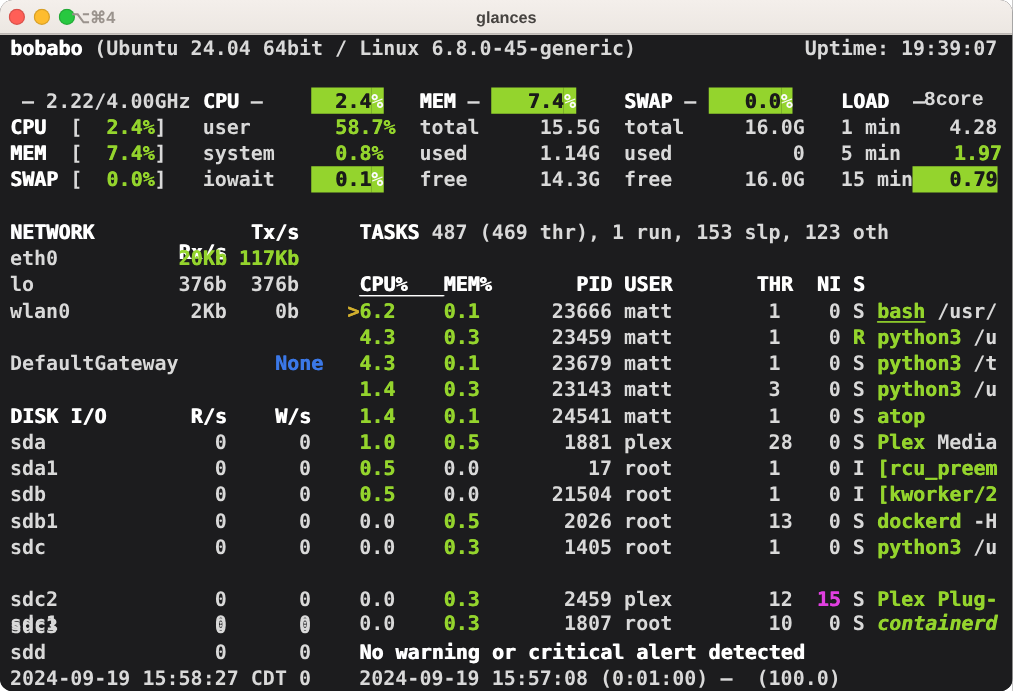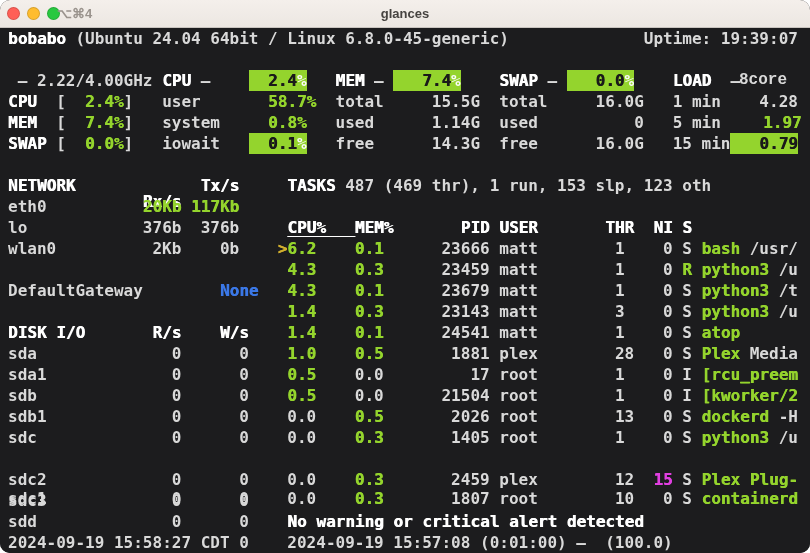--- a/index.html
+++ b/index.html
@@ -32,21 +32,21 @@
   .seg{position:absolute;top:0;white-space:pre;letter-spacing:0;}
   .w {color:var(--c-text,#d9d9d9);}
   .b {color:var(--c-bright,#ffffff);text-shadow:.6px 0 0 currentColor;}
   .g {color:var(--c-green,#94d42d);text-shadow:.4px 0 0 currentColor;}
   .y {color:var(--c-yellow,#d1af2e);text-shadow:.4px 0 0 currentColor;}
   .bl{color:var(--c-blue,#3b78e7);text-shadow:.5px 0 0 currentColor;}
   .m {color:var(--c-magenta,#e13fe1);text-shadow:.4px 0 0 currentColor;}
   .hn{background:var(--c-green,#94d42d);color:var(--c-hl-text,#1a1a1a);text-shadow:.5px 0 0 currentColor;}
   .hp{background:var(--c-green,#94d42d);color:#fbfbfb;}
   .hu{color:var(--c-bright,#ffffff);text-shadow:.6px 0 0 currentColor;text-decoration:underline;text-underline-offset:3px;}
-  .gu{color:var(--c-green,#94d42d);text-shadow:.4px 0 0 currentColor;text-underline-offset:3px;}
+  .gu{color:var(--c-green,#94d42d);text-shadow:.4px 0 0 currentColor;text-decoration:underline;text-underline-offset:3px;}
 </style>
 </head>
 <body>
 
 <div class="window">
   <div class="titlebar">
     <div class="lights">
       <div class="light" id="light-close" style="background: rgb(255, 95, 87);"></div>
       <div class="light" id="light-min" style="background: rgb(254, 188, 46);"></div>
       <div class="light" id="light-zoom" style="background: rgb(40, 200, 64);"></div>
@@ -281,21 +281,21 @@
         <span class="seg w" style="left: 8px;">sdc1</span>
         <span class="seg w" style="left: 171.761px;">0</span>
         <span class="seg w" style="left: 239.192px;">0</span>
         <span class="seg w" style="left: 287.357px;">0.0</span>
         <span class="seg g" style="left: 354.788px;">0.3</span>
         <span class="seg w" style="left: 451.118px;">1807</span>
         <span class="seg w" style="left: 499.283px;">root</span>
         <span class="seg w" style="left: 614.879px;">10</span>
         <span class="seg w" style="left: 663.044px;">0</span>
         <span class="seg w" style="left: 682.31px;">S</span>
-        <span class="seg g" style="left: 701.576px;">containerd</span>
+        <span class="seg g" style="left: 701.576px; font-style: italic;">containerd</span>
       </div>
       <div class="trow" style="top: 441px;">
         <span class="seg w" style="left: 8px;">sdc2</span>
         <span class="seg w" style="left: 171.761px;">0</span>
         <span class="seg w" style="left: 239.192px;">0</span>
         <span class="seg w" style="left: 287.357px;">0.0</span>
         <span class="seg g" style="left: 354.788px;">0.3</span>
         <span class="seg w" style="left: 451.118px;">2459</span>
         <span class="seg w" style="left: 499.283px;">plex</span>
         <span class="seg w" style="left: 614.879px;">12</span>

